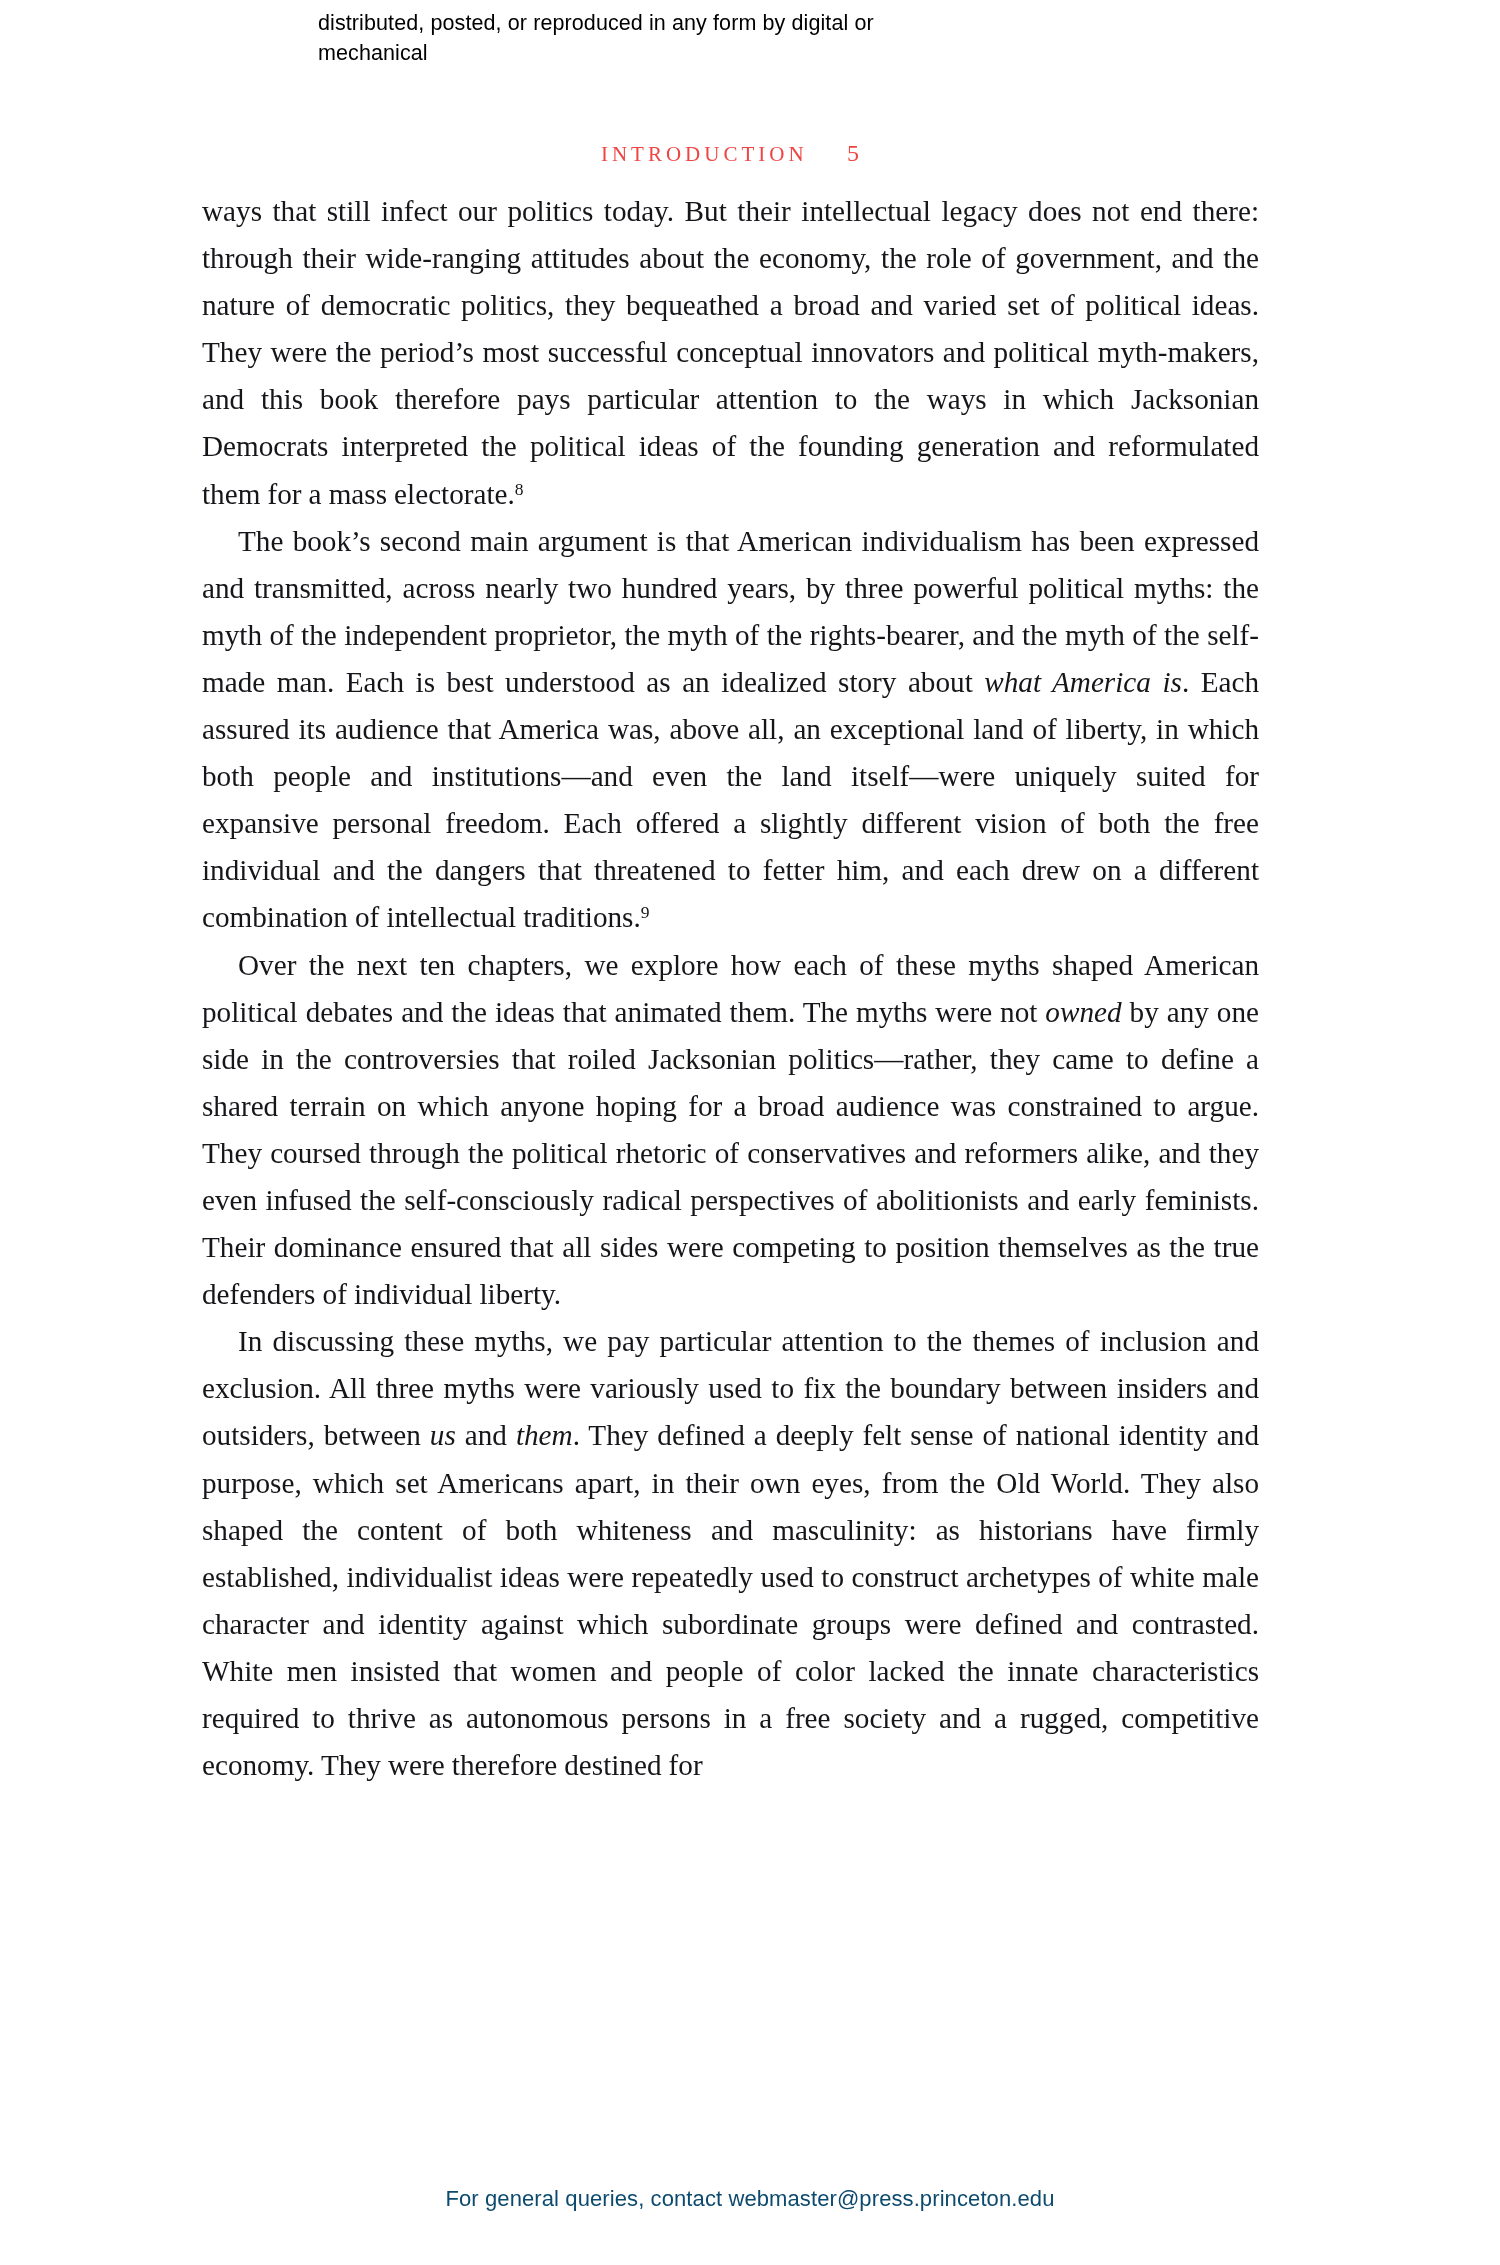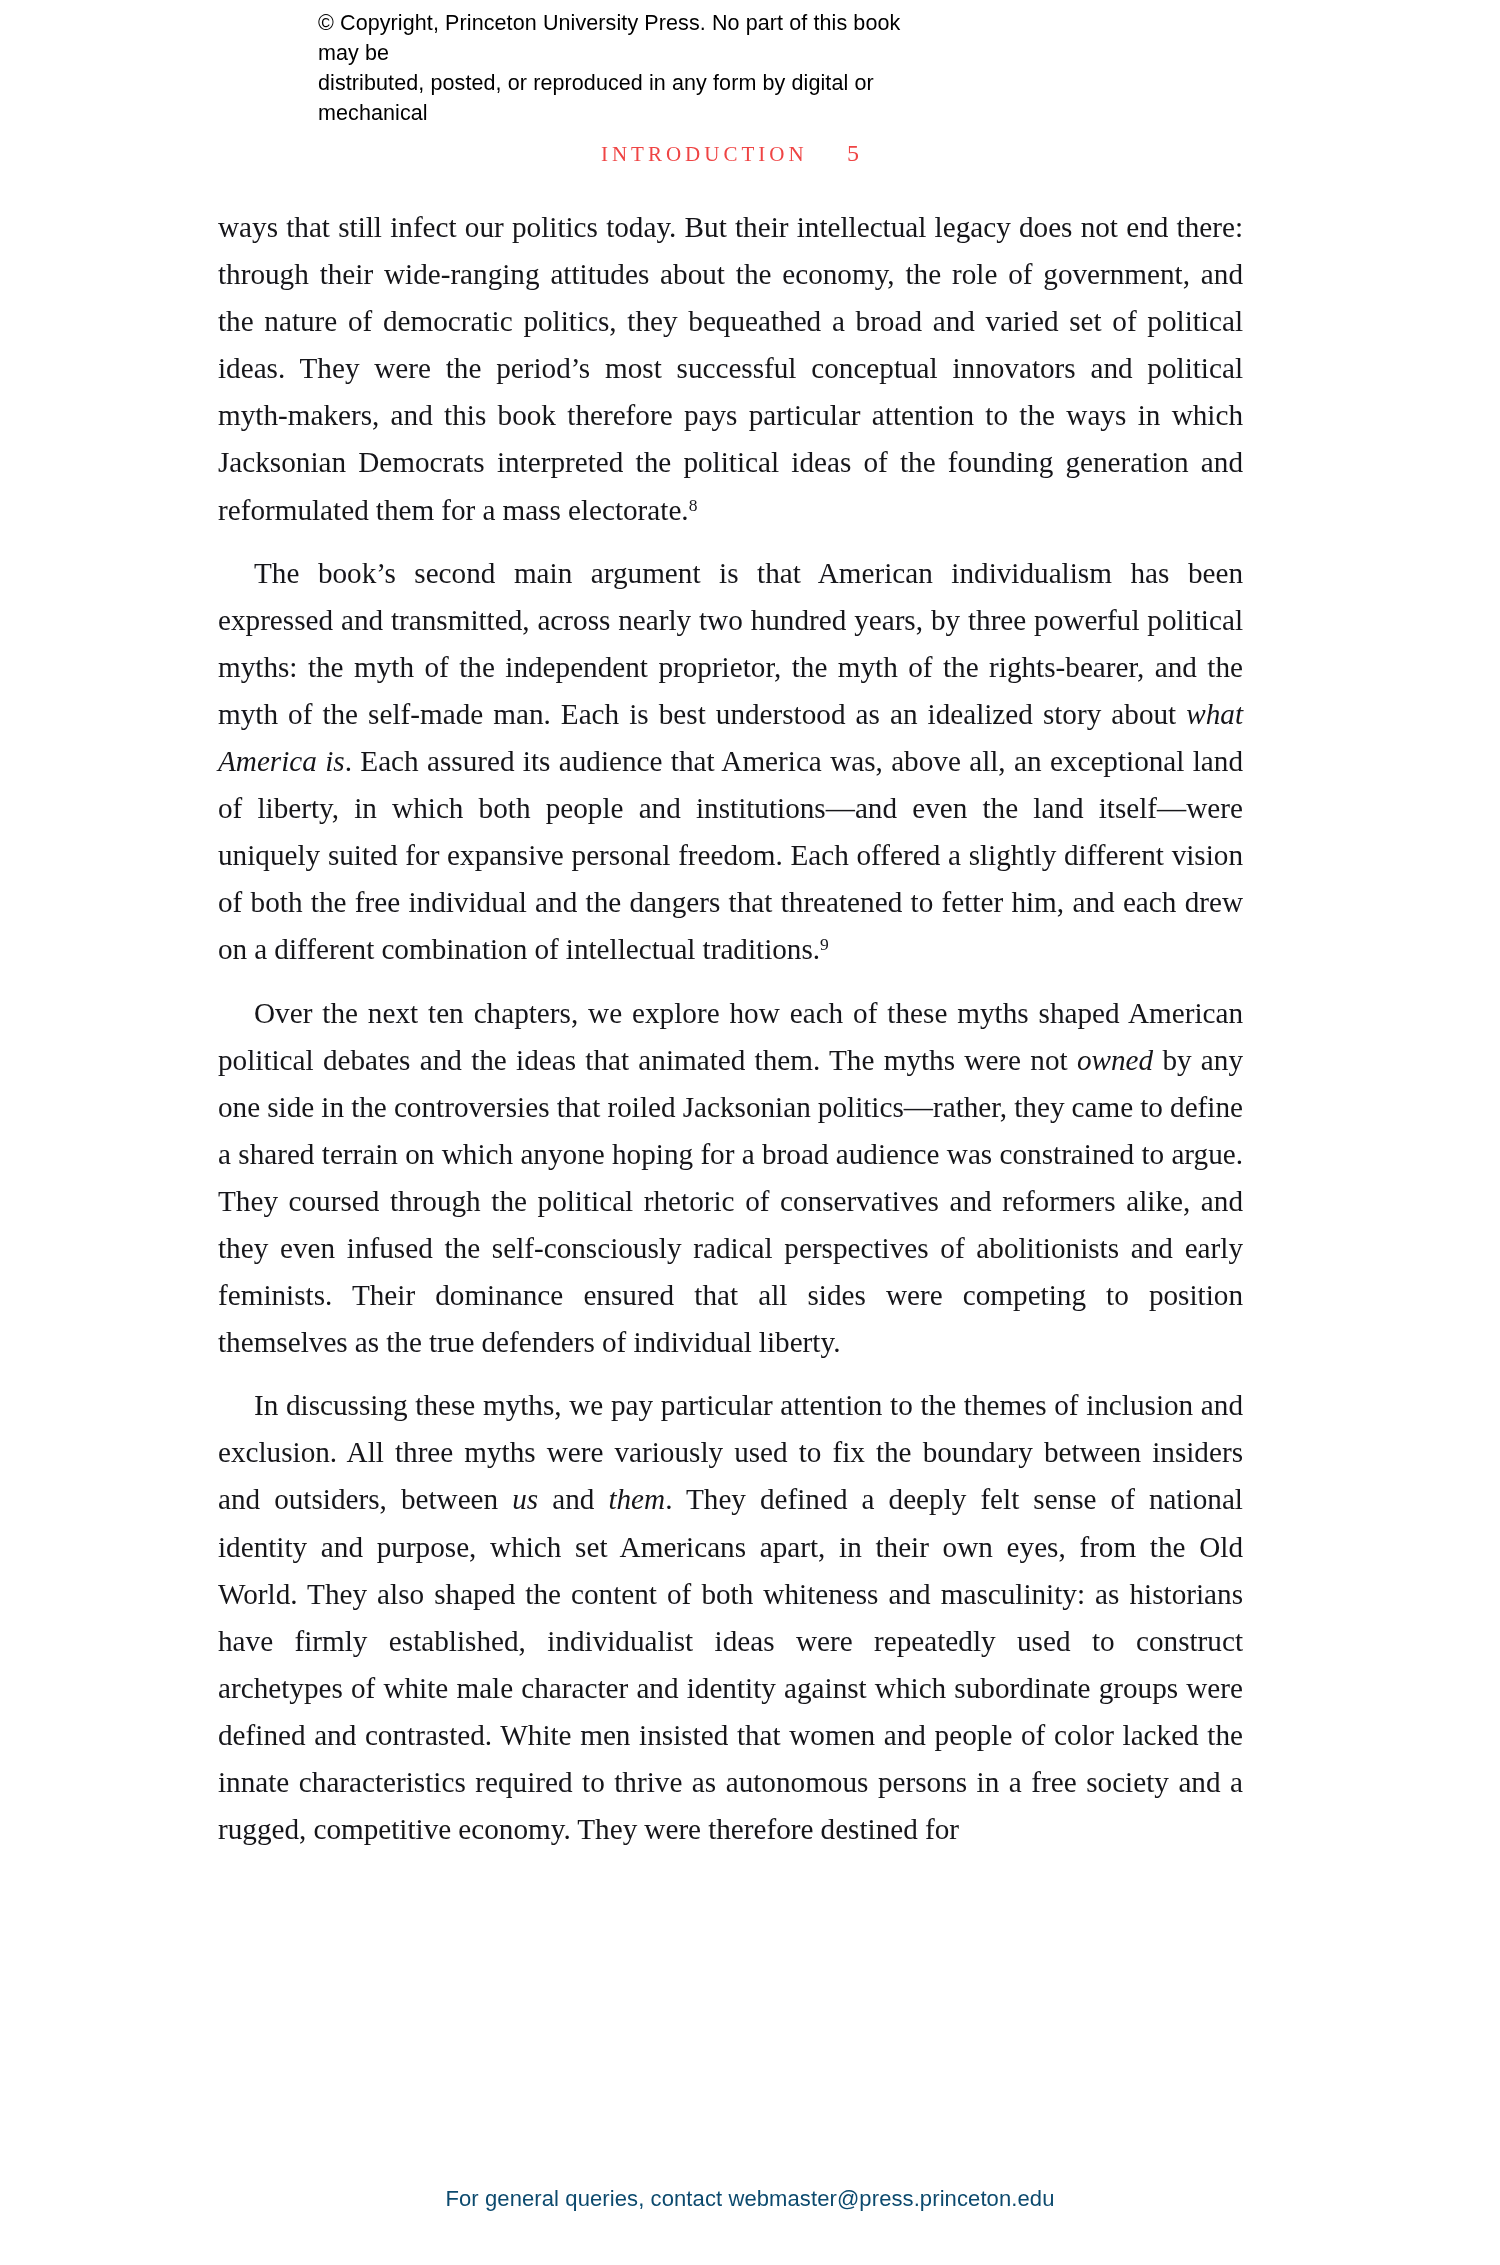--- a/index.html
+++ b/index.html
@@ -52,21 +52,21 @@
   }
 
   
   .text-block {
     position: absolute;
     left: 202px;
     top: 188px;
     width: 1057px;
   }
   .text-block p {
-    margin: 16px;
+    margin: 0;
     font-size: 29.2px;
     line-height: 47.1px;
     text-align: justify;
     text-justify: inter-word;
     word-spacing: -0.2px;
     hyphens: none;
     color: #16161a;
   }
   .text-block p.indent {
     text-indent: 36px;
@@ -91,21 +91,20 @@
     font-family: "Liberation Sans", "DejaVu Sans", sans-serif;
     font-size: 22px;
     color: #0c4a6e;
     letter-spacing: 0.1px;
   }
 </style>
 </head>
 <body>
 
 <div class="copyright-notice">
-  <span>© Copyright, Princeton University Press. No part of this book may be</span>
   <span>distributed, posted, or reproduced in any form by digital or mechanical</span>
 </div>
 
 <div class="running-head"><span>INTRODUCTION</span><span>  </span><span class="folio">5</span></div>
 
 <div class="text-block">
     <p><span>ways that still infect our politics today. But their intellectual legacy does not end there: through their wide-ranging attitudes about the economy, the role of government, and the nature of democratic politics, they bequeathed a broad and varied set of political ideas. They were the period’s most successful conceptual innovators and political myth-makers, and this book therefore pays particular attention to the ways in which Jacksonian Democrats interpreted the political ideas of the founding generation and reformulated them for a mass electorate.</span><sup>8</sup></p>
     <p class="indent"><span>The book’s second main argument is that American individualism has been expressed and transmitted, across nearly two hundred years, by three powerful political myths: the myth of the independent proprietor, the myth of the rights-bearer, and the myth of the self-made man. Each is best understood as an idealized story about </span><i>what America is</i><span>. Each assured its audience that America was, above all, an exceptional land of liberty, in which both people and institutions—and even the land itself—were uniquely suited for expansive personal freedom. Each offered a slightly different vision of both the free individual and the dangers that threatened to fetter him, and each drew on a different combination of intellectual traditions.</span><sup>9</sup></p>
     <p class="indent"><span>Over the next ten chapters, we explore how each of these myths shaped American political debates and the ideas that animated them. The myths were not </span><i>owned</i><span> by any one side in the controversies that roiled Jacksonian politics—rather, they came to define a shared terrain on which anyone hoping for a broad audience was constrained to argue. They coursed through the political rhetoric of conservatives and reformers alike, and they even infused the self-consciously radical perspectives of abolitionists and early feminists. Their dominance ensured that all sides were competing to position themselves as the true defenders of individual liberty.</span></p>
     <p class="indent"><span>In discussing these myths, we pay particular attention to the themes of inclusion and exclusion. All three myths were variously used to fix the boundary between insiders and outsiders, between </span><i>us</i><span> and </span><i>them</i><span>. They defined a deeply felt sense of national identity and purpose, which set Americans apart, in their own eyes, from the Old World. They also shaped the content of both whiteness and masculinity: as historians have firmly established, individualist ideas were repeatedly used to construct archetypes of white male character and identity against which subordinate groups were defined and contrasted. White men insisted that women and people of color lacked the innate characteristics required to thrive as autonomous persons in a free society and a rugged, competitive economy. They were therefore destined for</span></p>

